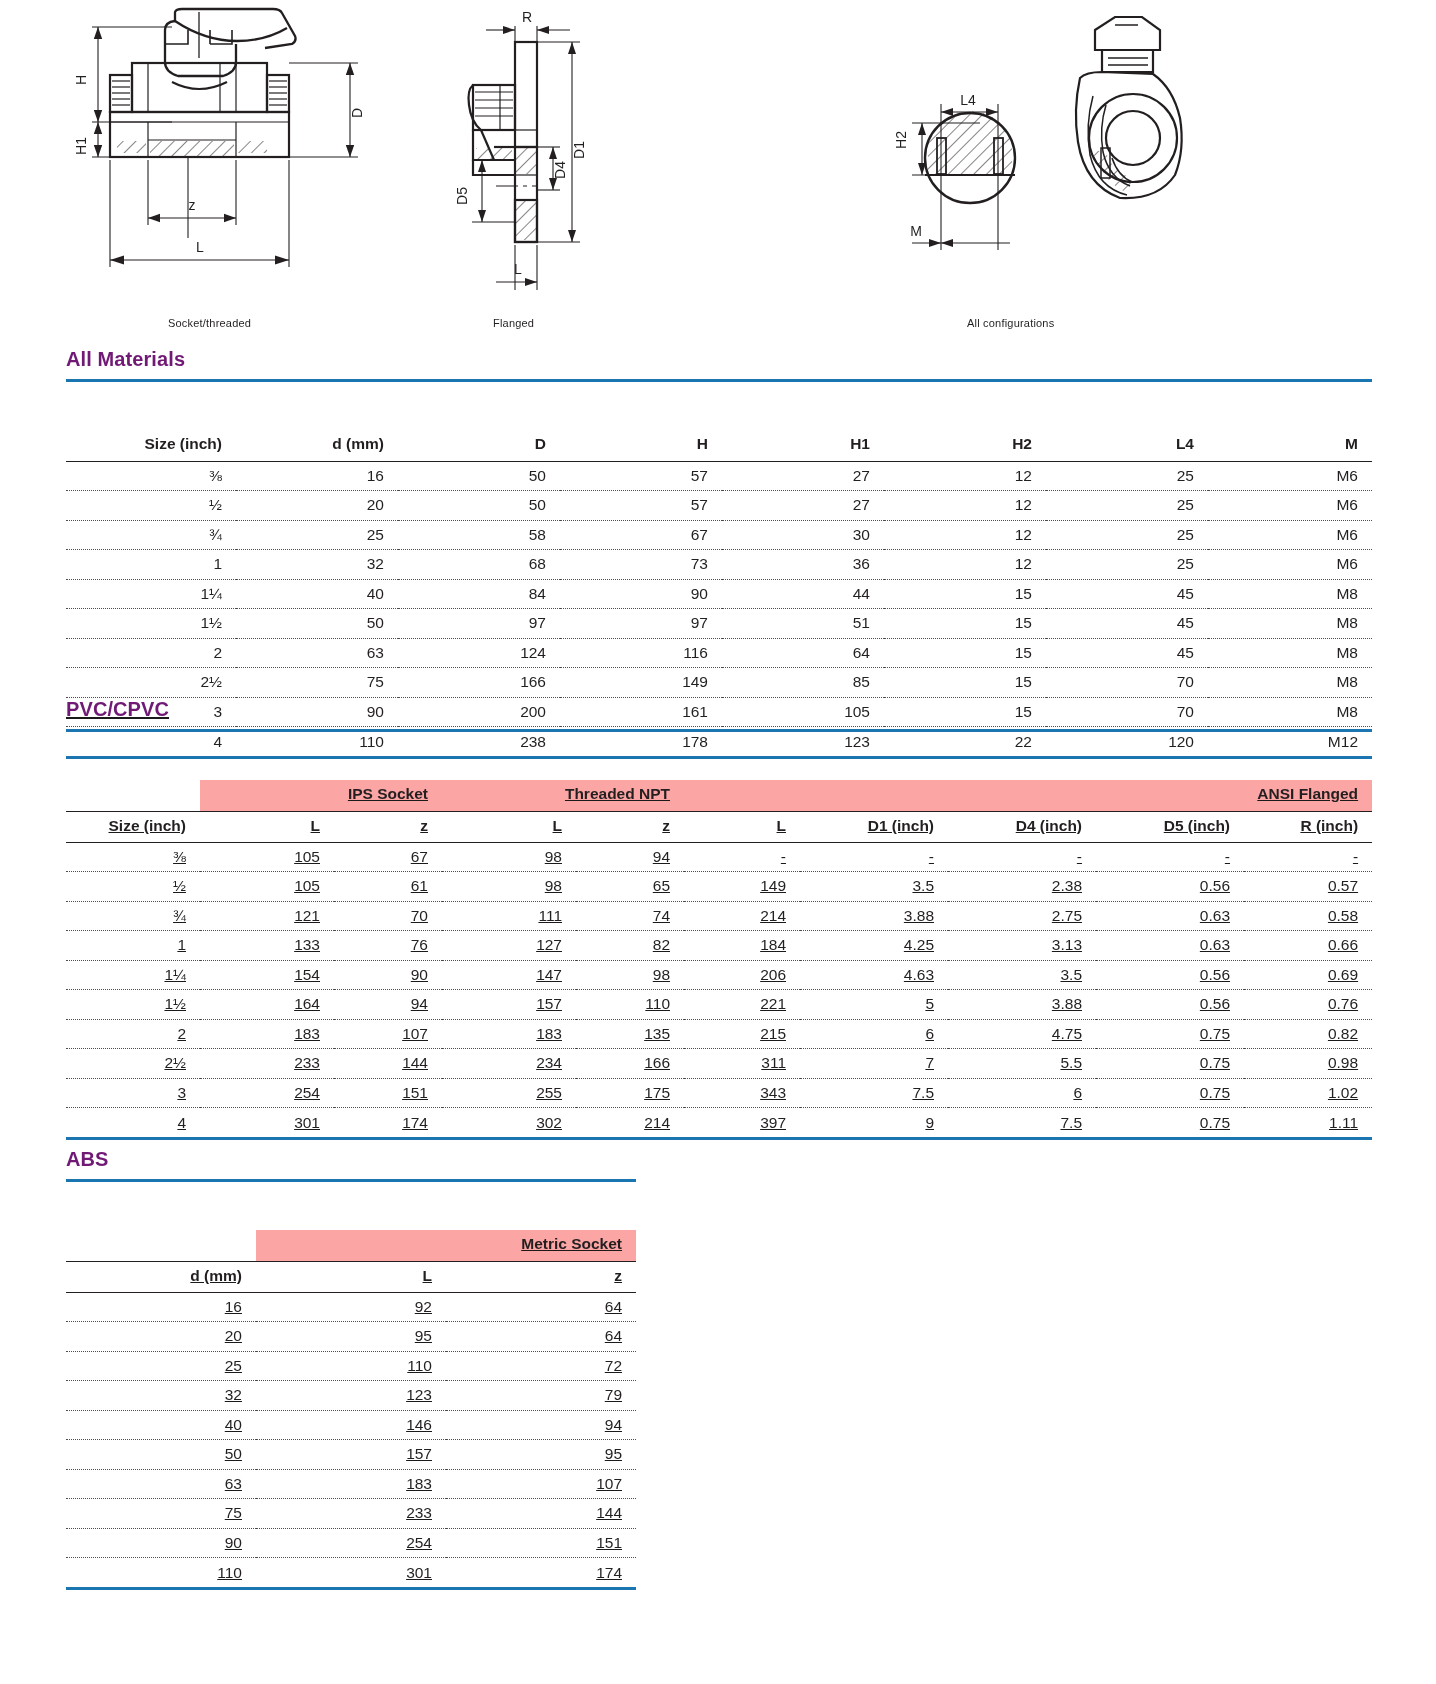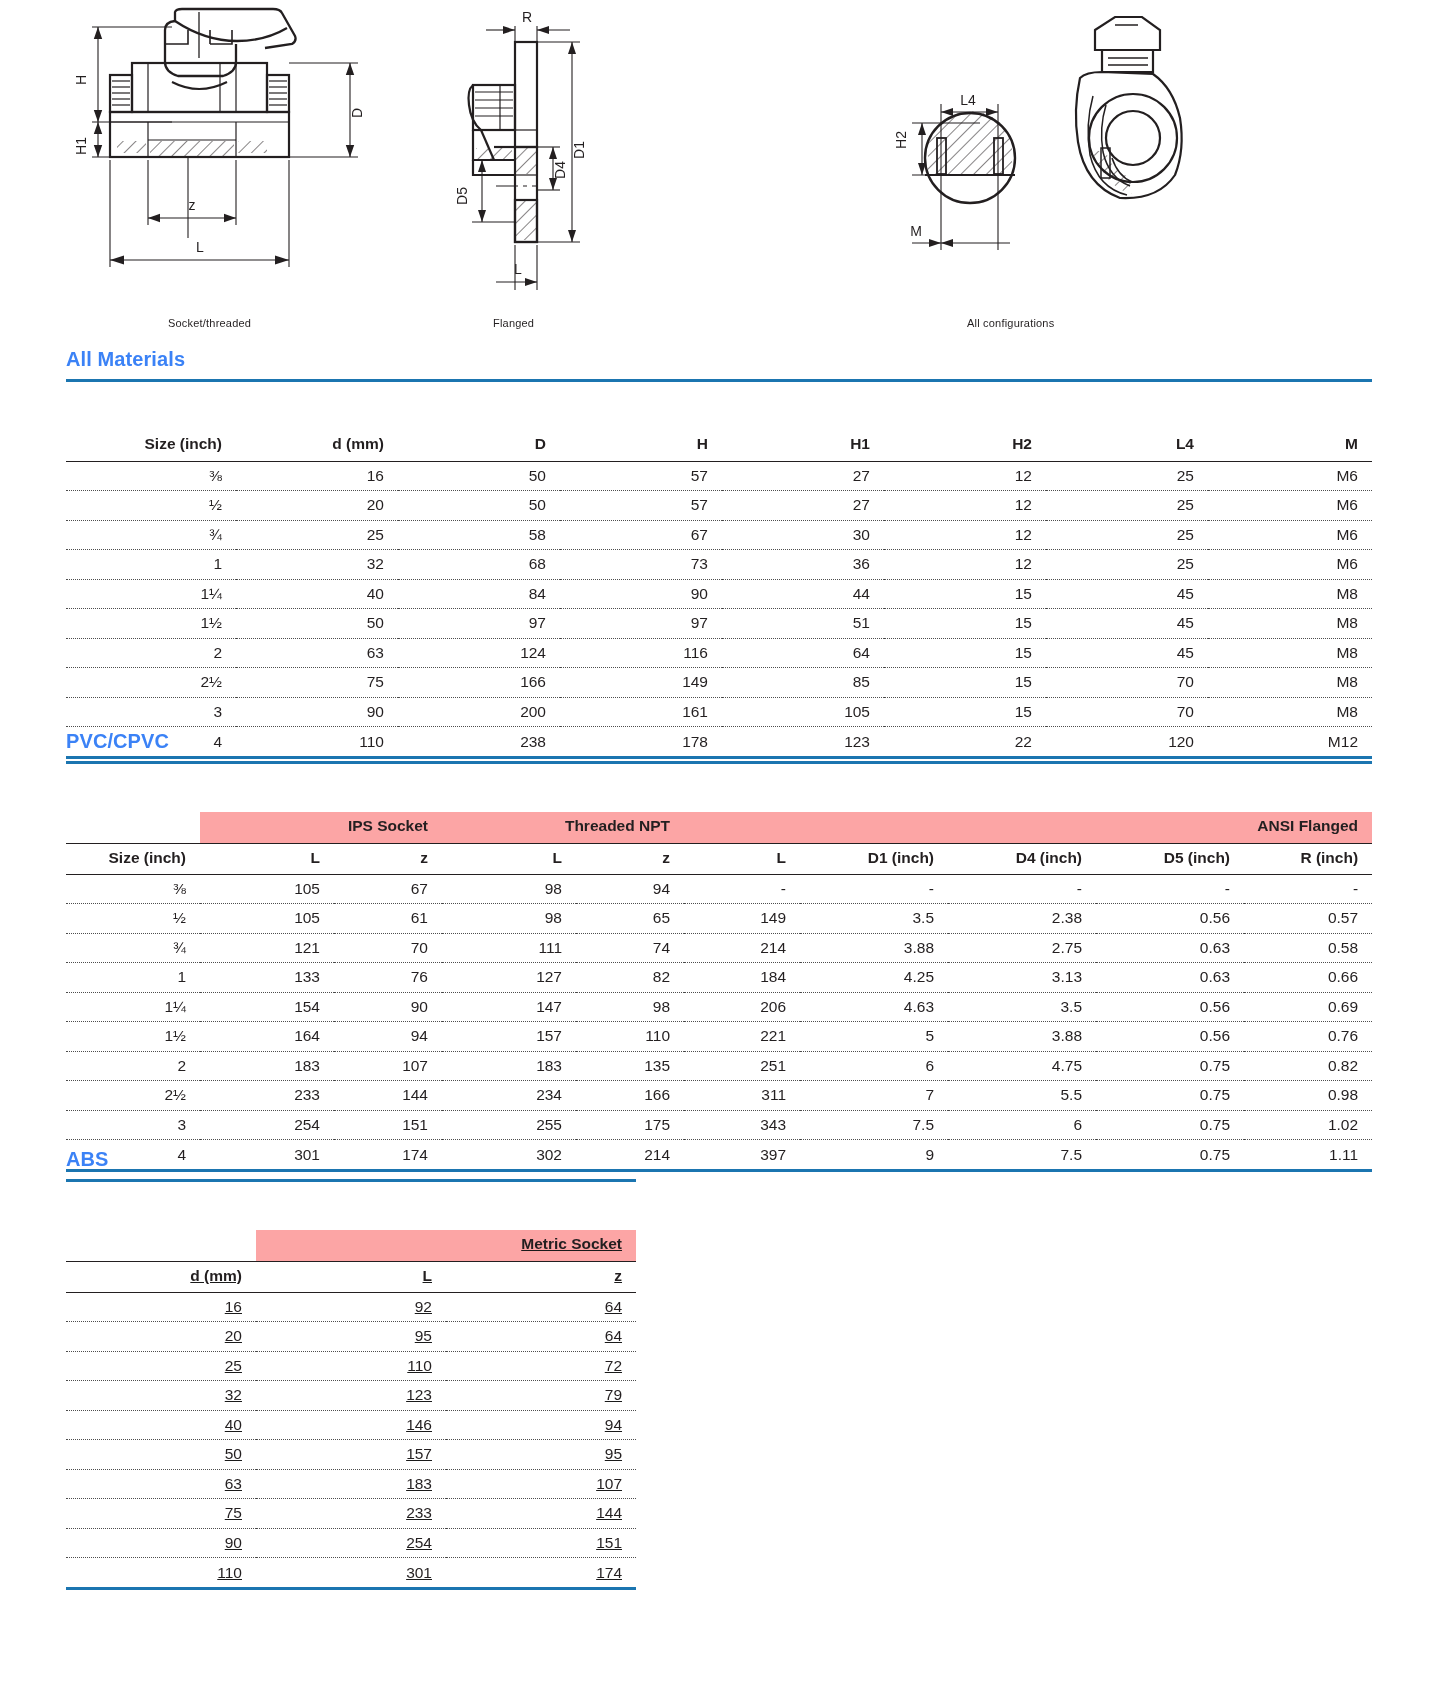--- a/index.html
+++ b/index.html
@@ -35,21 +35,21 @@
     white-space: nowrap;
   }
   .cap-1 { left: 168px; }
   .cap-2 { left: 493px; }
   .cap-3 { left: 967px; }
 
   
   .sec-title {
     font-size: 20px;
     font-weight: bold;
-    color: #3b82f6;
+    color: #701a75;
     letter-spacing: 0.1px;
     margin: 0;
     padding: 0;
   }
 
   
   .tbl-wrap { position: absolute; }
   table.dt {
     border-collapse: collapse;
     table-layout: fixed;
@@ -458,21 +458,21 @@
           <td>123</td>
           <td>22</td>
           <td>120</td>
           <td>M12</td>
         </tr>
     </tbody>
   </table>
   <hr class="rule-bot">
 </div>
 
-<div class="tbl-wrap" style="left:66px; top:730px; width:1306px;">
+<div class="tbl-wrap" style="left:66px; top:698px; width:1306px;text-decoration:underline;">
   <div class="sec-title">PVC/CPVC</div>
   <hr class="rule-top" style="margin-top:8px;">
   <table class="dt" style="width:1306px;">
     <colgroup>
       <col style="width:134px">
         <col style="width:134px">
         <col style="width:108px">
         <col style="width:134px">
       <col style="width:108px">
         <col style="width:116px">
@@ -573,21 +573,21 @@
           <td>3.88</td>
           <td>0.56</td>
           <td>0.76</td>
         </tr>
       <tr>
           <td>2</td>
           <td>183</td>
           <td>107</td>
           <td>183</td>
           <td>135</td>
-          <td>251</td>
+          <td>215</td>
           <td>6</td>
           <td>4.75</td>
           <td>0.75</td>
           <td>0.82</td>
         </tr>
       <tr>
           <td>2½</td>
           <td>233</td>
           <td>144</td>
           <td>234</td>

